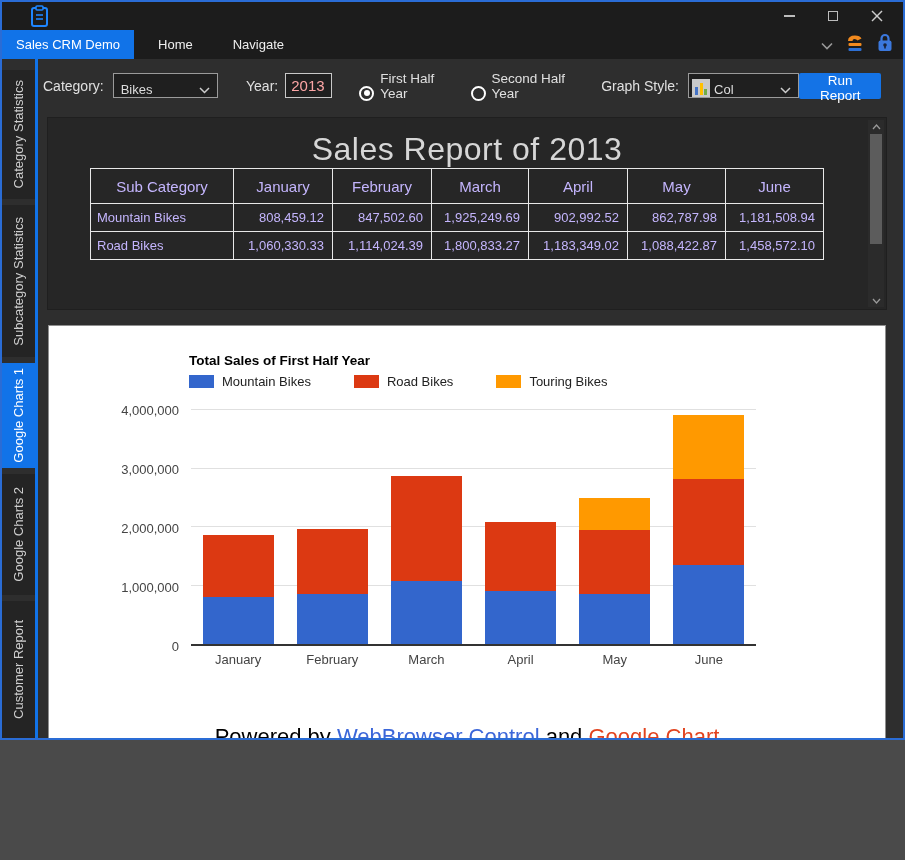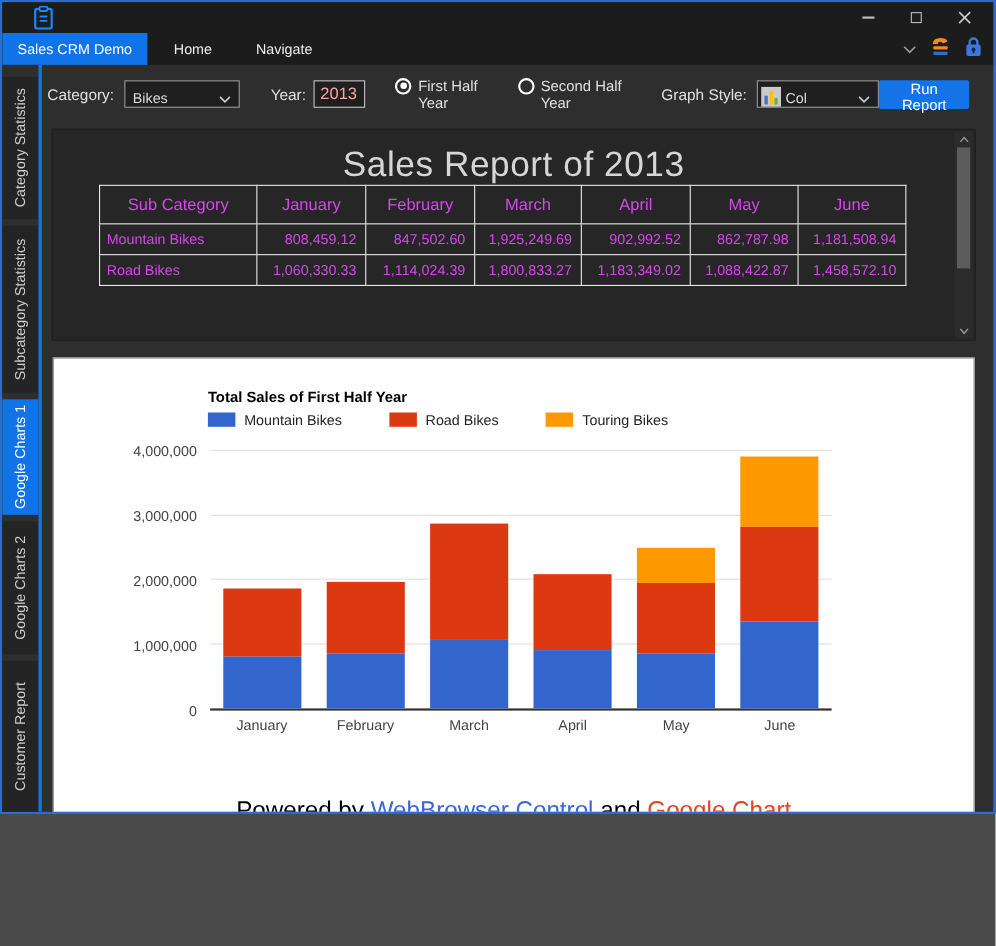--- a/index.html
+++ b/index.html
@@ -28,33 +28,33 @@
   .side-tab span { writing-mode:vertical-rl; transform:rotate(180deg); font-size:13px; white-space:nowrap; }
   .side-tab.selected { background:#1173e8; color:#fff; }
   
   .toolbar { position:absolute; left:36px; top:57px; right:0; height:53px; display:flex; align-items:center; color:#e0e0e0; font-size:14px; }
   .tb-label { white-space:nowrap; }
   .combo { height:25px; background:#1f1f1f; border:1px solid #9a9a9a; color:#dddddd; font-size:13px;
            display:flex; align-items:flex-end; padding:0 7px; }
   .combo .chev { margin-left:auto; }
   .year-box { width:47px; height:25px; background:#1f1f1f; border:1px solid #c8c8c8; color:#fca5a5;
               font-size:15px; padding:0 5px; font-family:"Liberation Sans", sans-serif; }
-  .radio-group { display:flex; align-items:flex-start; gap:6px; }
+  .radio-group { display:flex; align-items:flex-end; gap:6px; }
   .radio { width:15px; height:15px; border-radius:50%; border:2px solid #ffffff; position:relative; flex:0 0 auto; }
   .radio.checked::after { content:""; position:absolute; left:2.5px; top:2.5px; width:6px; height:6px; border-radius:50%; background:#ffffff; }
   .mini-chart-icon { width:18px; height:18px; background:#c9c9c9; display:flex; align-items:flex-end; justify-content:center; gap:1.5px; padding:2px 2px; margin-right:4px; }
   .mini-chart-icon i { display:block; width:3px; }
   .run-btn { height:26px; background:#1473e6; color:#fff; border:none; border-radius:2px; font-size:13.5px;
              padding:0 12px; font-family:"Liberation Sans", sans-serif; }
   
   .report-panel { position:absolute; left:45px; top:115px; width:840px; height:193px; background:#262626; border:1px solid #1f1f1f; }
   .report-title { text-align:center; color:#d6d6d6; font-size:32px; font-weight:300; margin-top:13px; letter-spacing:0.5px; }
   .unit-label { color:#d6d6d6; font-size:15px; margin:14px 0 6px 47px; }
   table.sales { border-collapse:collapse; margin-left:42px; table-layout:fixed; }
-  table.sales th, table.sales td { border:1px solid #e8e8e8; color:#d946ef; overflow:hidden; white-space:nowrap; }
+  table.sales th, table.sales td { border:1px solid #e8e8e8; color:#c4b5fd; overflow:hidden; white-space:nowrap; }
   table.sales th { height:35px; font-size:15px; font-weight:400; text-align:center; }
   table.sales td { height:28px; font-size:13px; }
   td.cell-name { text-align:left; padding-left:6px; }
   td.cell-num { text-align:right; padding-right:8px; }
   .vscroll { position:absolute; right:2px; top:2px; bottom:2px; width:16px; background:#2b2b2b; }
   .vscroll .thumb { position:absolute; left:2px; right:2px; top:14px; height:110px; background:#5c5c5c; }
   .vscroll .arr { position:absolute; left:0; width:16px; height:13px; display:flex; align-items:center; justify-content:center; }
   .vscroll .arr.up { top:0; } .vscroll .arr.down { bottom:0; }
   
   .chart-panel { position:absolute; left:46px; top:323px; width:838px; height:495px; background:#ffffff; border:1px solid #8f8f8f; }

